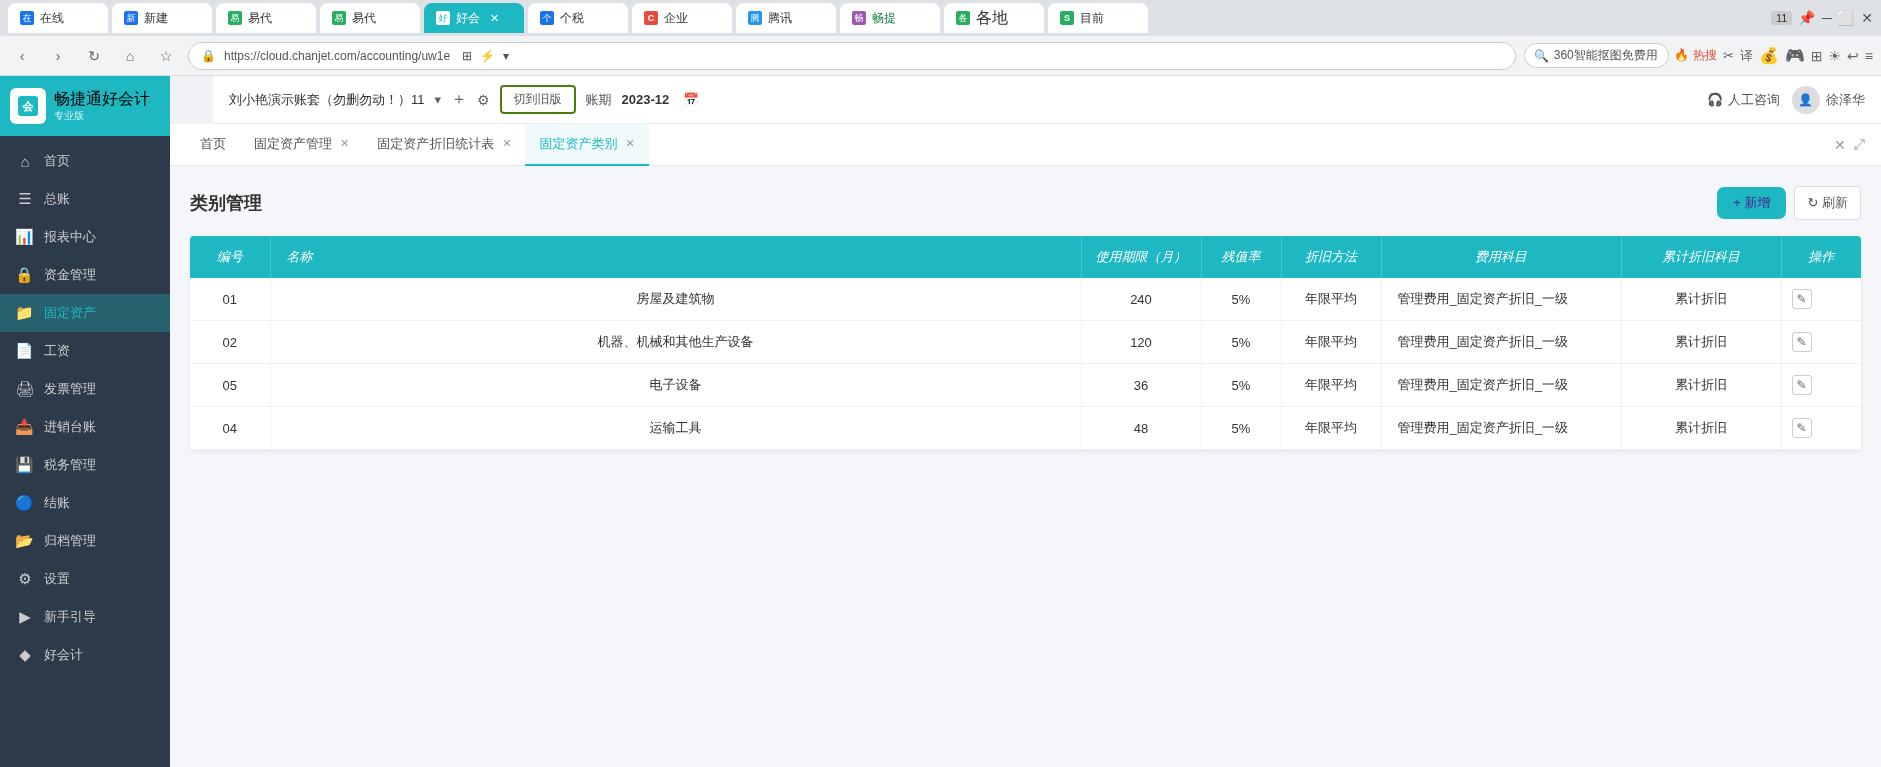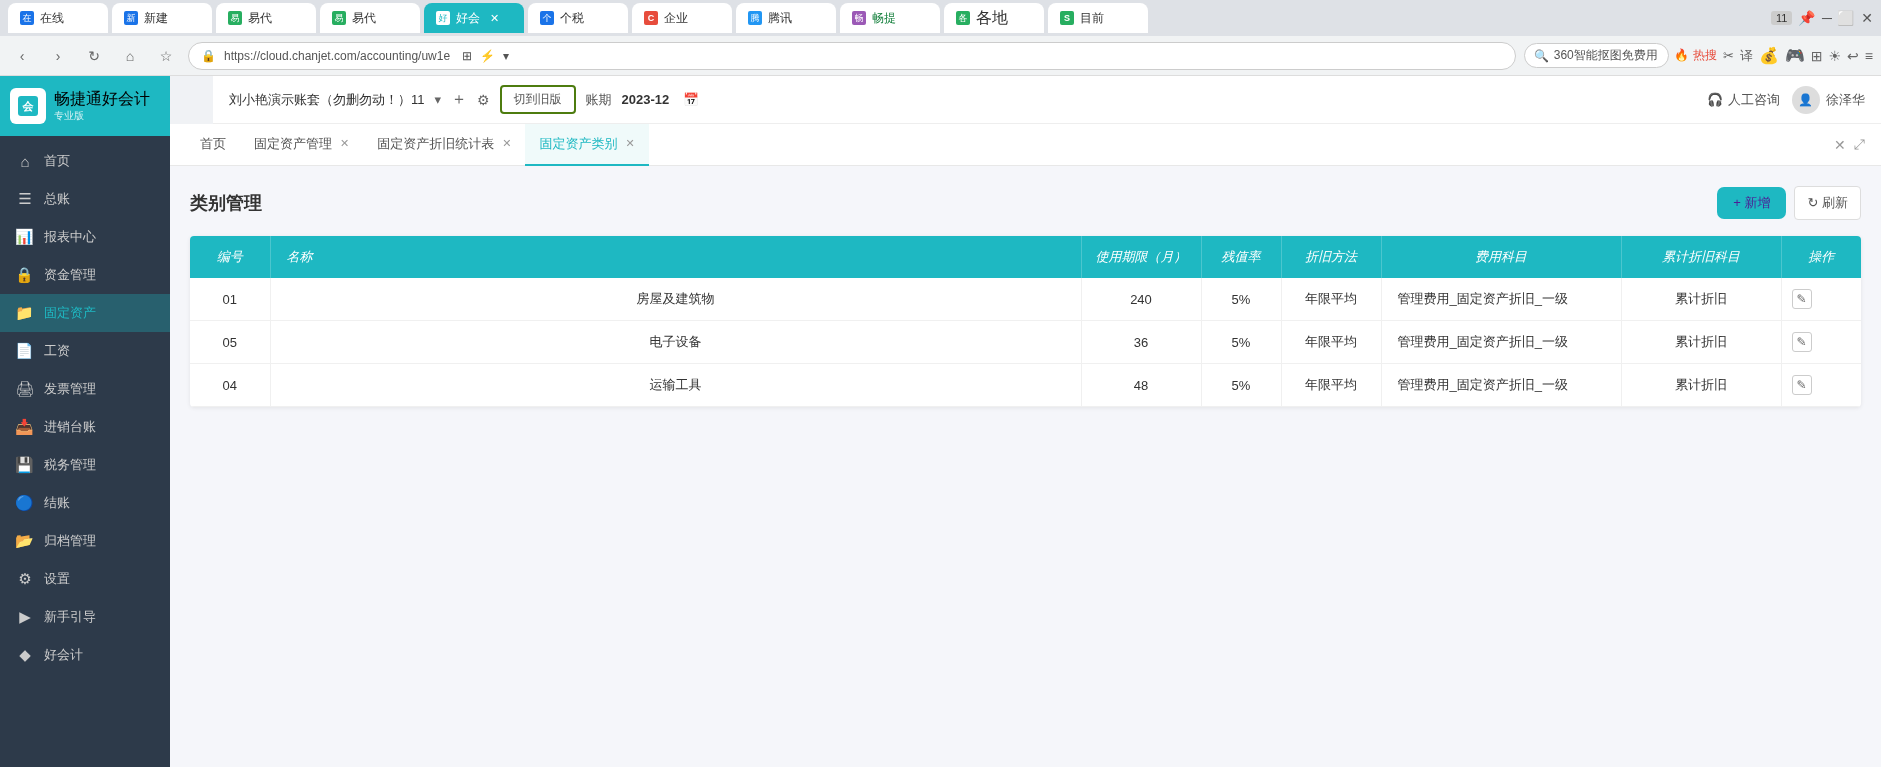--- a/index.html
+++ b/index.html
@@ -309,20 +309,32 @@
               <td class="td-right">240</td>
               <td>5%</td>
               <td>年限平均</td>
               <td style="text-align:left;padding-left:16px;">管理费用_固定资产折旧_一级</td>
               <td>累计折旧</td>
               <td>
                 <div class="edit-icon">✎</div>
               </td>
             </tr>
             <tr class="table-row">
+              <td class="td-code">02</td>
+              <td class="td-name">机器、机械和其他生产设备</td>
+              <td class="td-right">120</td>
+              <td>5%</td>
+              <td>年限平均</td>
+              <td style="text-align:left;padding-left:16px;">管理费用_固定资产折旧_一级</td>
+              <td>累计折旧</td>
+              <td>
+                <div class="edit-icon">✎</div>
+              </td>
+            </tr>
+            <tr class="table-row">
               <td class="td-code">05</td>
               <td class="td-name">电子设备</td>
               <td class="td-right">36</td>
               <td>5%</td>
               <td>年限平均</td>
               <td style="text-align:left;padding-left:16px;">管理费用_固定资产折旧_一级</td>
               <td>累计折旧</td>
               <td>
                 <div class="edit-icon">✎</div>
               </td>

